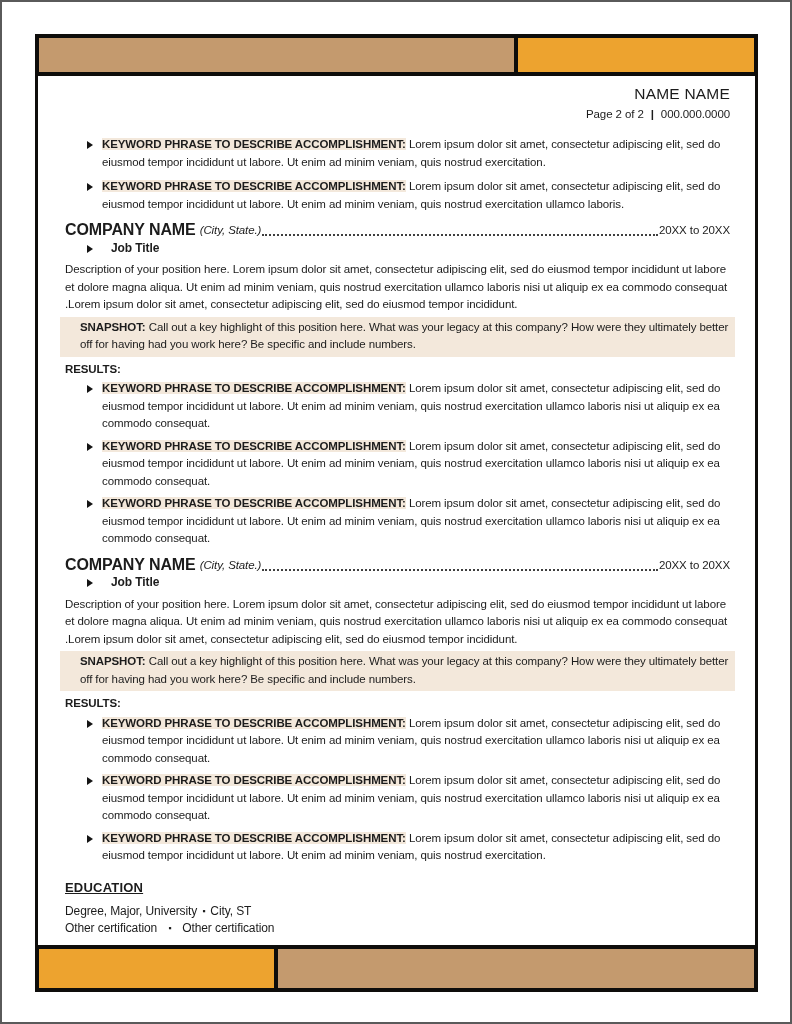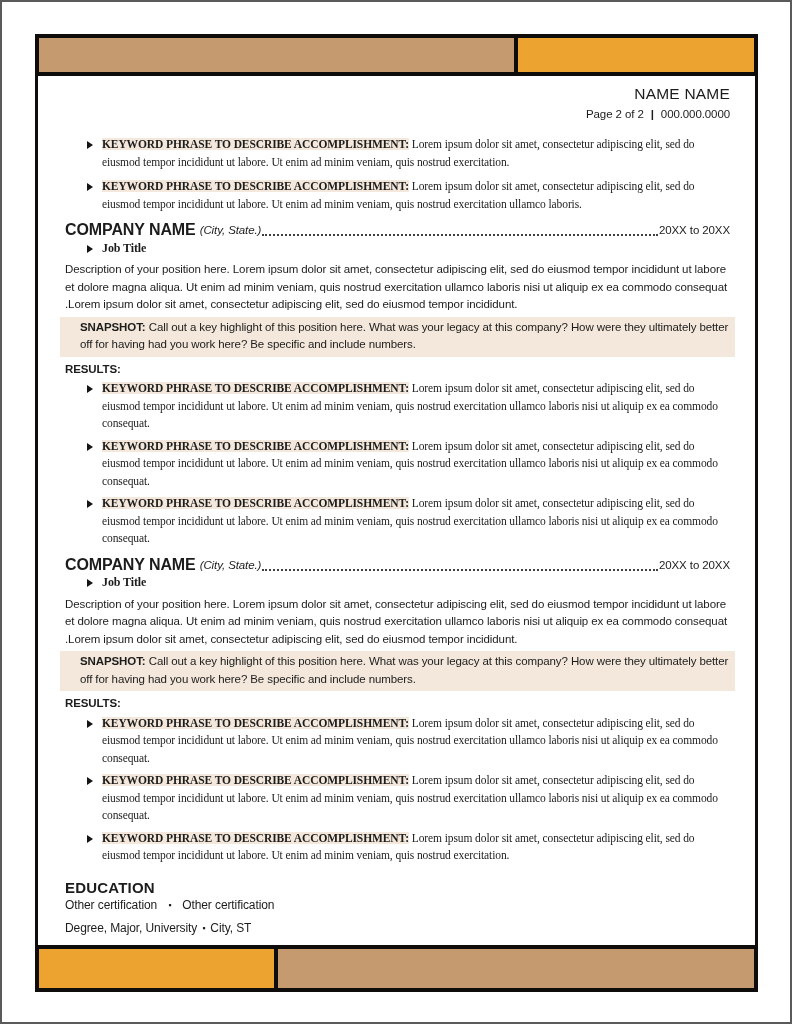--- a/index.html
+++ b/index.html
@@ -36,48 +36,48 @@
   }
 
   
   .hdr { text-align:right; }
   .hdr .name { font-size:15.5px; font-weight:normal; line-height:18px; letter-spacing:0.2px; }
   .hdr .meta { font-size:11.5px; line-height:16px; margin-top:3px; }
   .hdr .pipe { margin:0 7px; font-weight:600; }
 
   
   .bullets { margin-top:14px; }
-  .bullet { display:flex; margin-left:22px; margin-bottom:7px;font-family:Liberation Serif, serif; }
+  .bullet { display:flex; margin-left:22px; margin-bottom:7px; }
   .bullet:last-child { margin-bottom:0; }
   .tri {
     flex:0 0 auto; width:0; height:0; margin:5px 9px 0 0;
     border-top:4px solid transparent; border-bottom:4px solid transparent;
     border-left:6px solid #141414;
   }
   .btext { flex:1; }
   .kw { font-weight:bold; }
   .hl { background:var(--highlight,#F3E8DB); }
 
   
   .job { margin-top:8px; }
   .company-line { display:flex; align-items:flex-end; font-size:11.5px; line-height:18px; }
   .company { font-weight:bold; font-size:16px; white-space:nowrap; }
   .loc { font-style:italic; white-space:nowrap; margin-left:4px; }
   .leader { flex:1; border-bottom:2px dotted #3f3f3f; margin:0 1px 3px 1px; min-width:30px; }
   .dates { white-space:nowrap; }
-  .job-title-row { margin-top:0.5px; margin-bottom:0; }
+  .job-title-row { margin-top:0.5px; margin-bottom:0;gap:9px; }
   .job-title { font-weight:bold; font-size:12px; }
   .desc { margin-top:4px; }
   .snapshot { background:var(--highlight,#F3E8DB); margin:3px -5px 0 -5px; padding:2px 5px 3px 20px; }
   .results-label { margin-top:4px; font-weight:bold; }
   .results .bullet { margin-top:2px; margin-bottom:5px; }
 
   
   .edu { margin-top:14px; }
-  .edu-heading { font-size:15px; font-weight:bold; line-height:18px; letter-spacing:0.2px; }
+  .edu-heading { font-size:13px; font-weight:bold; line-height:18px; letter-spacing:0.2px;text-decoration:underline; }
   .edu-line { margin-top:6px; font-size:12px; line-height:17px; }
   .edu-line.certs { margin-top:0; }
   .sq { font-size:9px; margin:0 5px; vertical-align:1px; }
   .sq.wide { margin:0 11px; }
 </style>
 </head>
 <body>
 
 <div class="page">
   <div class="sheet">
@@ -162,25 +162,25 @@
           </div>
           <div class="bullet">
             <span class="tri"></span>
             <p class="btext"><span class="kw hl">KEYWORD PHRASE TO DESCRIBE ACCOMPLISHMENT:</span> <span>Lorem ipsum dolor sit amet, consectetur adipiscing elit, sed do eiusmod tempor incididunt ut labore. Ut enim ad minim veniam, quis nostrud exercitation.</span></p>
           </div>
         </div>
       </section>
 
       <section class="edu">
         <h2 class="edu-heading">EDUCATION</h2>
+        <p class="edu-line">
+          <span>Degree, Major, University</span><span class="sq">▪</span><span>City, ST</span>
+        </p>
         <p class="edu-line certs">
           <span>Other certification</span><span class="sq wide">▪</span><span>Other certification</span>
-        </p>
-        <p class="edu-line">
-          <span>Degree, Major, University</span><span class="sq">▪</span><span>City, ST</span>
         </p>
       </section>
 
     </div>
 
     <div class="banner banner-bottom">
       <div class="block orange"></div>
       <div class="block tan"></div>
     </div>
 

